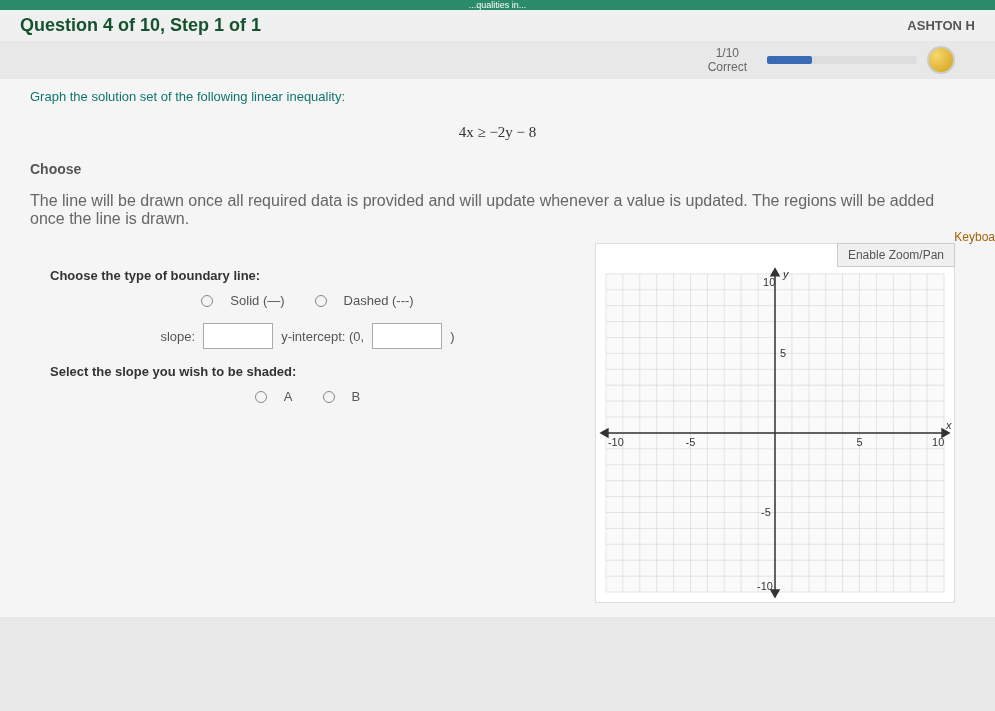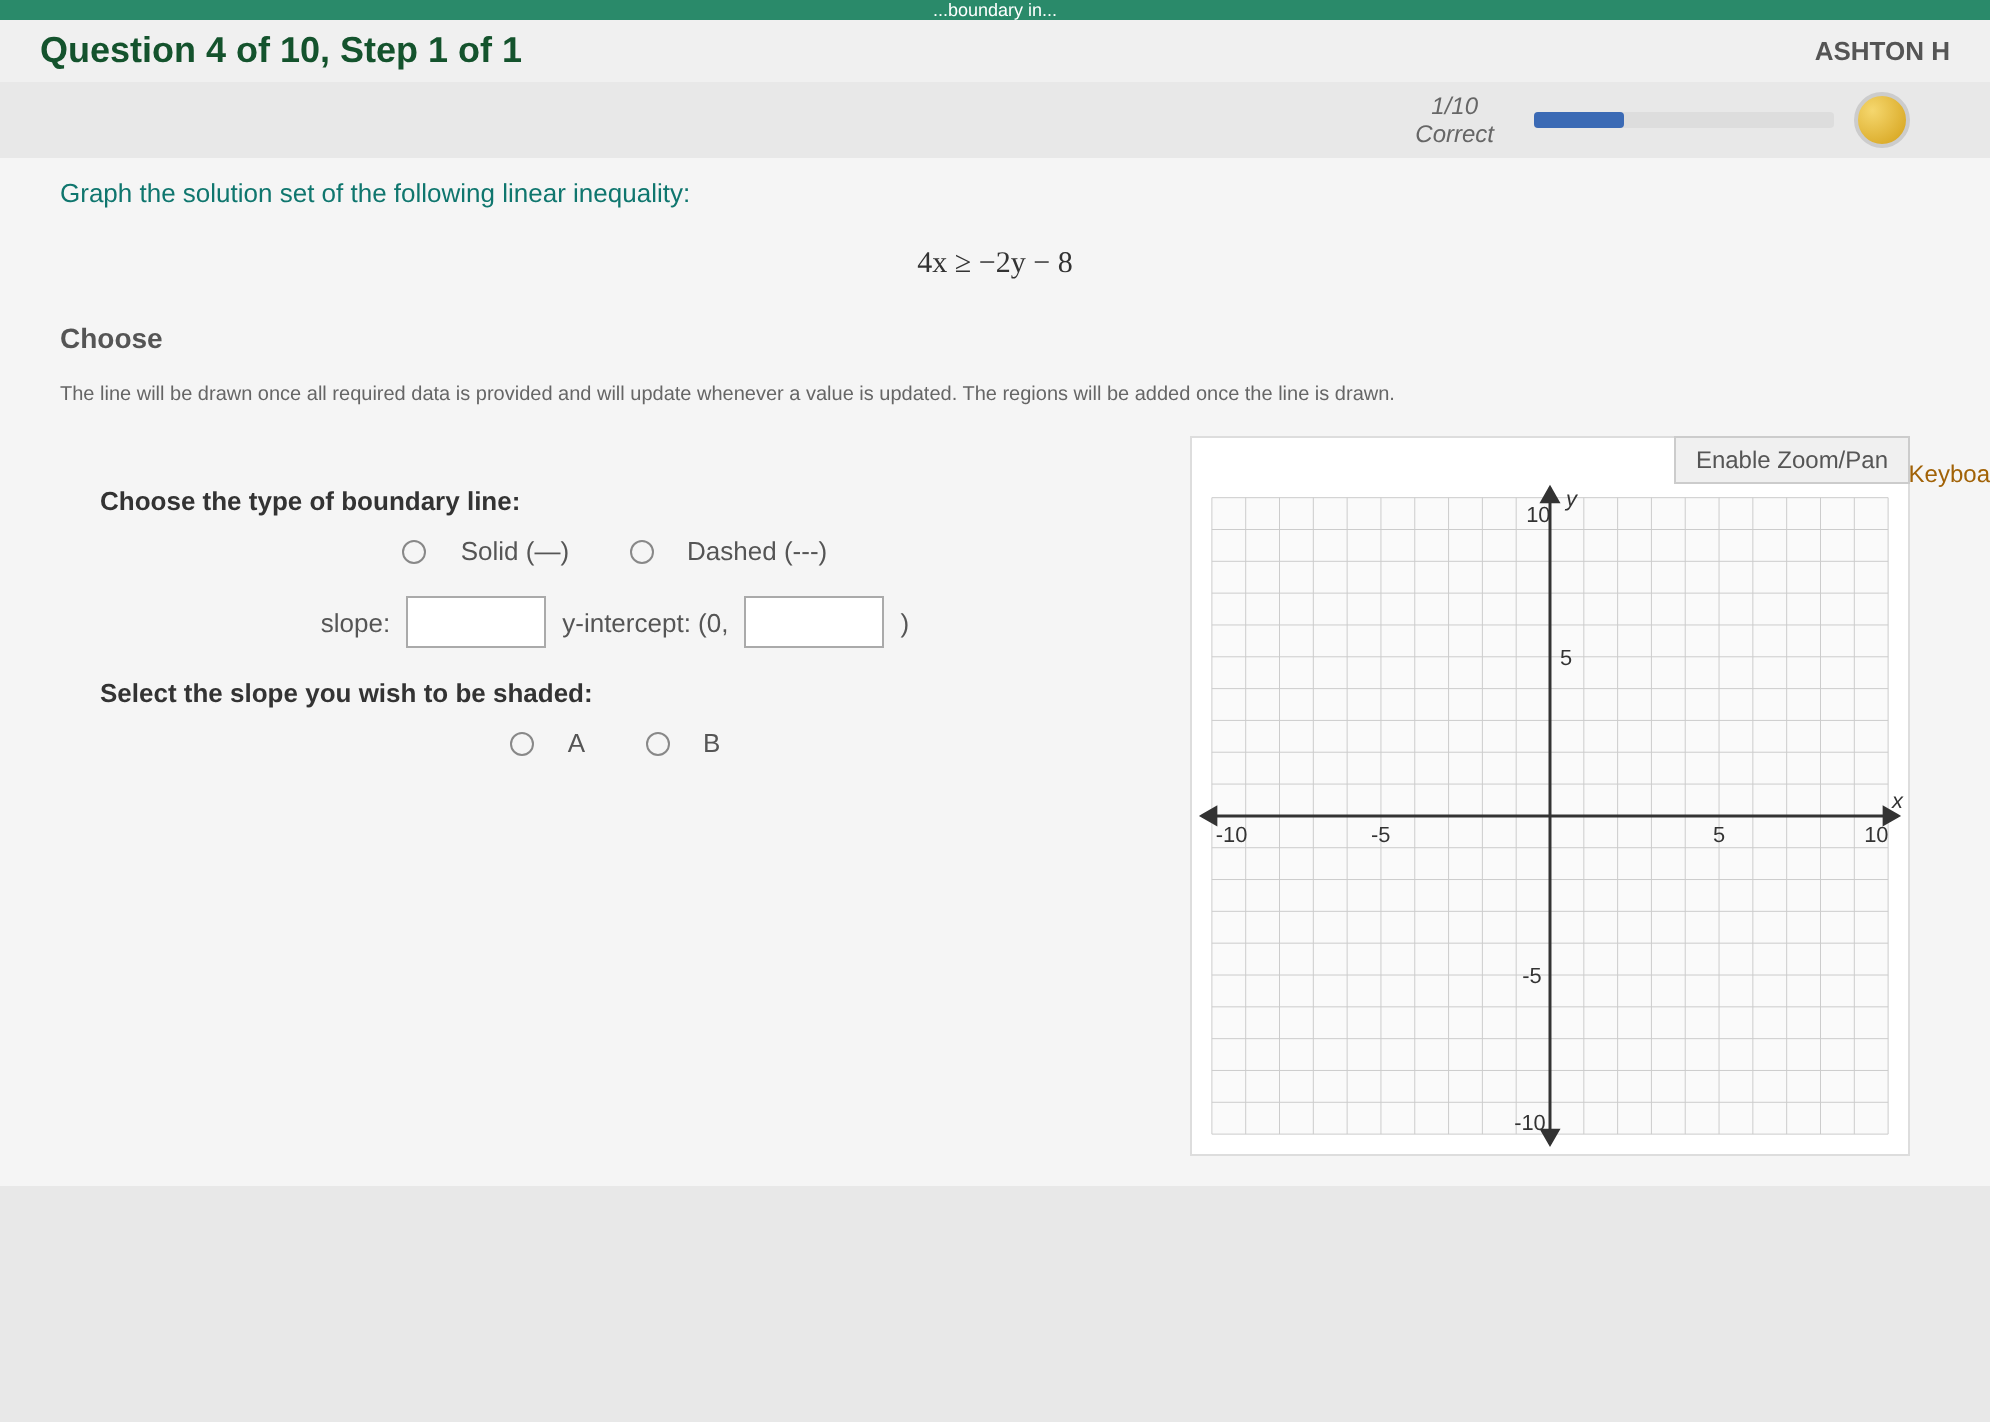--- a/index.html
+++ b/index.html
@@ -41,21 +41,20 @@
       color: #555;
       font-size: 13px;
       font-weight: bold;
     }
     .progress-row {
       display: flex;
       align-items: center;
       gap: 10px;
       justify-content: flex-end;
       padding: 5px 40px;
-      font-style: italic;
     }
     .score-block {
       text-align: center;
       color: #666;
       font-size: 12px;
       margin-right: 10px;
     }
     .progress-bar {
       width: 150px;
       height: 8px;
@@ -101,21 +100,21 @@
     .right-tools {
       text-align: right;
       color: #a16207;
       font-size: 12px;
       position: absolute;
       right: 0;
       top: 230px;
     }
     .instruction {
       color: #666;
-      font-size: 10px;
+      font-size: 16px;
       margin: 10px 0 15px 0;
     }
     .main-area {
       display: flex;
       gap: 10px;
     }
     .left-panel {
       flex: 1;
       padding: 10px 20px;
     }
@@ -179,21 +178,21 @@
     }
     .graph-svg {
       background: white;
       border: 1px solid #ddd;
     }
   </style>
 </head>
 <body>
 
 <div class="topbar">
-  <span>...boundary in...</span>
+  <span>...qualities in...</span>
 </div>
 
 <div class="header-row">
   <div class="question-label">Question 4 of 10, Step 1 of 1</div>
   <div class="user-label">ASHTON H</div>
 </div>
 
 <div class="progress-row">
   <div class="score-block">
     <div>1/10</div>

